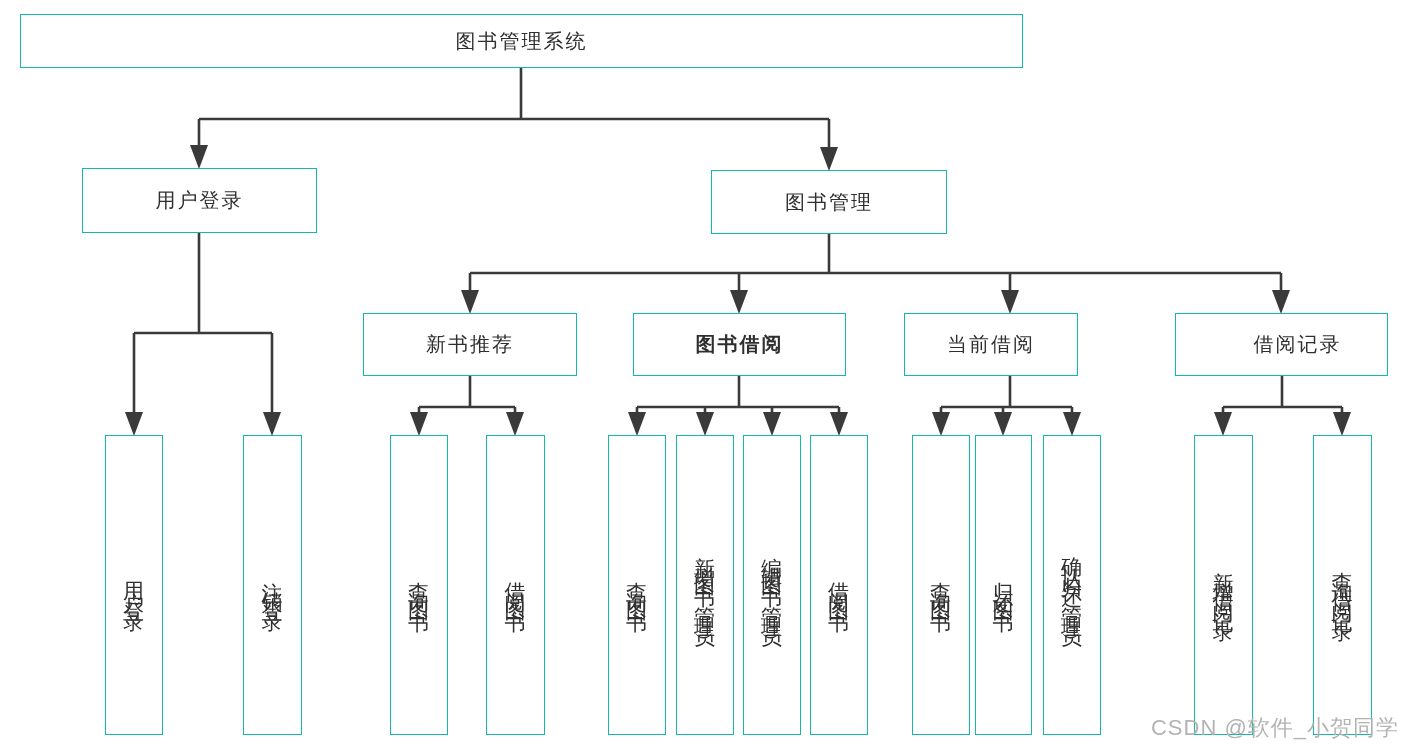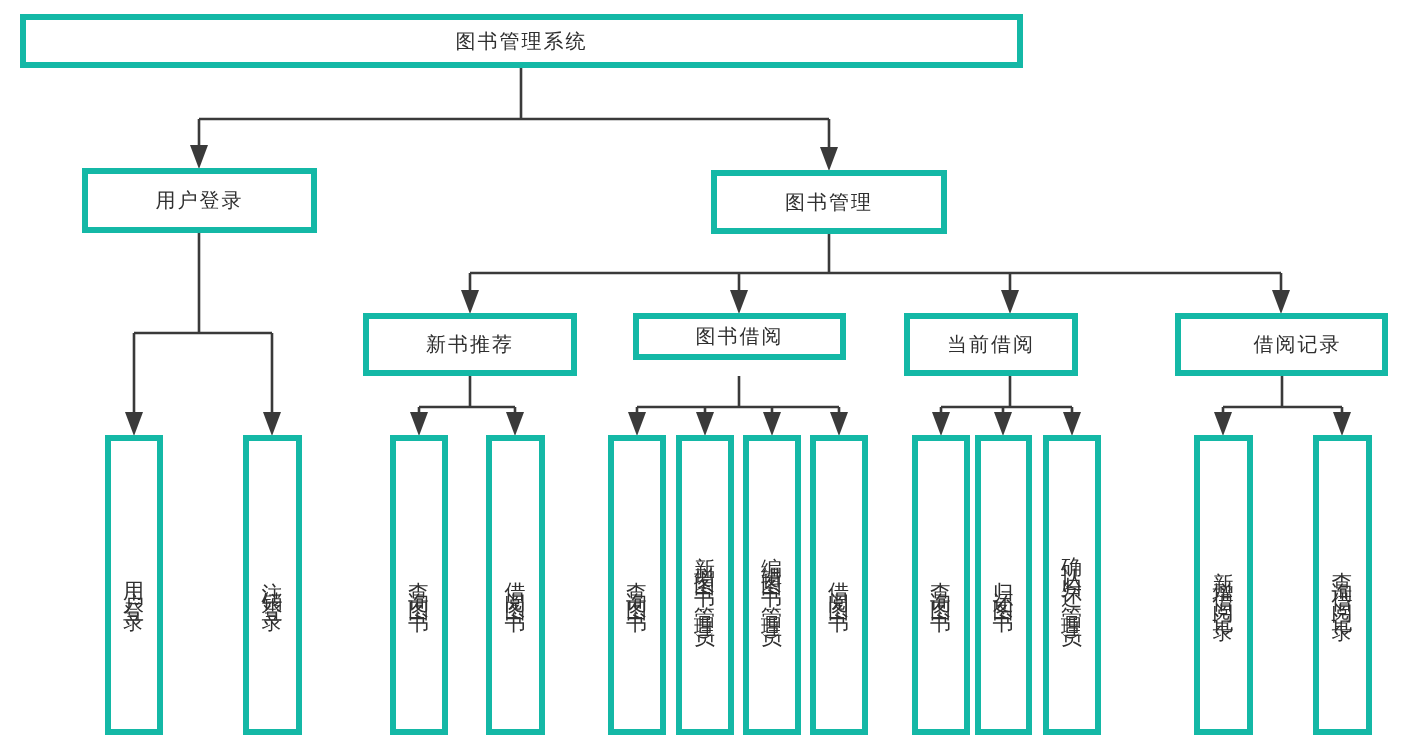--- a/index.html
+++ b/index.html
@@ -14,21 +14,21 @@
   }
   .connector-svg {
     position: absolute;
     left: 0; top: 0;
     width: 1405px; height: 747px;
     z-index: 1;
   }
   .node {
     position: absolute;
     background: #ffffff;
-    border: 6px solid #14b8a6;
+    border: 1px solid #14b8a6;
     box-sizing: border-box;
     display: flex;
     align-items: center;
     justify-content: center;
     font-size: 20px;
     letter-spacing: 2px;
     white-space: nowrap;
     z-index: 2;
   }
   .leaf {
@@ -107,21 +107,21 @@
   <div class="node" style="left:82px; top:168px; width:235px; height:65px;">
     <span>用户登录</span>
   </div>
   <div class="node" style="left:711px; top:170px; width:236px; height:64px;">
     <span>图书管理</span>
   </div>
 
   <div class="node" style="left:363px; top:313px; width:214px; height:63px;">
     <span>新书推荐</span>
   </div>
-  <div class="node" style="left:633px; top:313px; width:213px; height:47px;">
+  <div class="node" style="left:633px; top:313px; width:213px; height:63px;font-weight:bold;">
     <span>图书借阅</span>
   </div>
   <div class="node" style="left:904px; top:313px; width:174px; height:63px;">
     <span>当前借阅</span>
   </div>
   <div class="node" style="left:1175px; top:313px; width:213px; height:63px;padding-left:32px;">
     <span>借阅记录</span>
   </div>
 
   <div class="node leaf" style="left:105px; width:58px;">
@@ -161,14 +161,15 @@
     <span class="vtext">确认归还（管理员）</span>
   </div>
 
   <div class="node leaf" style="left:1194px; width:59px;">
     <span class="vtext">新增借阅记录</span>
   </div>
   <div class="node leaf" style="left:1313px; width:59px;">
     <span class="vtext">查询借阅记录</span>
   </div>
 
+  <div class="watermark">CSDN @软件_小贺同学</div>
 
 </div>
 
 </body></html>

